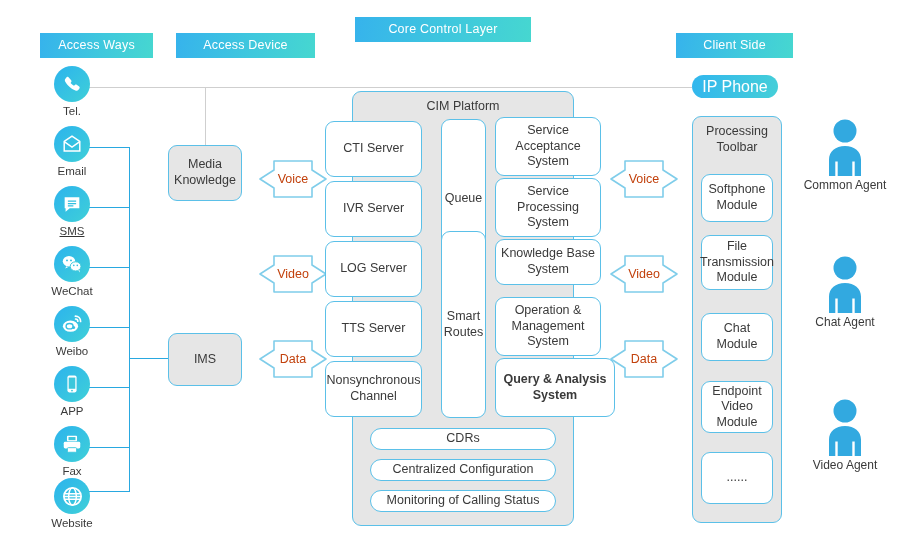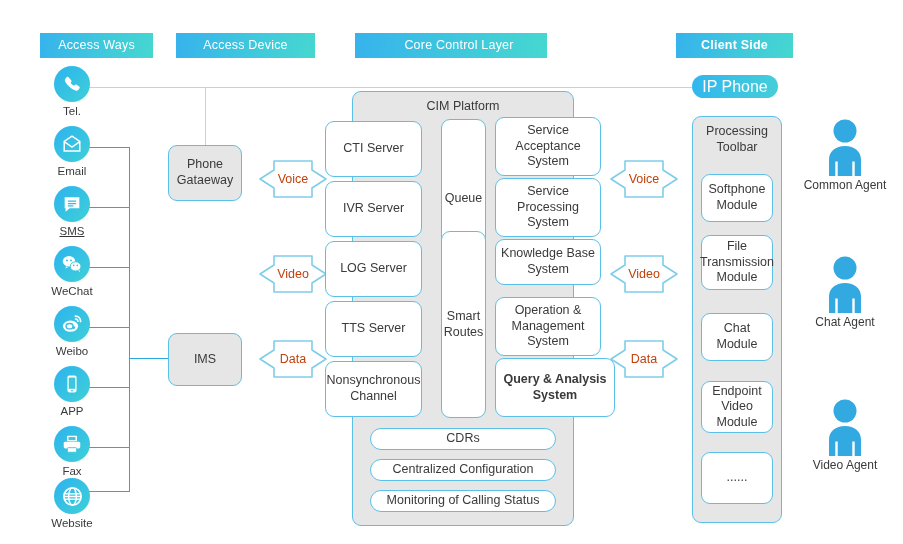--- a/index.html
+++ b/index.html
@@ -120,22 +120,22 @@
   <div class="ln" style="left:78px;top:491px;width:52px;height:1.4px;"></div>
 
   <div class="ln" style="left:129px;top:358px;width:40px;height:1.4px;"></div>
 
   <div class="ln" style="left:373px;top:112px;width:1.4px;height:300px;"></div>
 
   <div class="ln" style="left:547px;top:108px;width:1.4px;height:312px;"></div>
 
   <div class="col-header" style="left:40px;top:33px;width:113px;">Access Ways</div>
   <div class="col-header" style="left:176px;top:33px;width:139px;">Access Device</div>
-  <div class="col-header" style="left:355px;top:33px;width:176px;padding-left:16px;">Core Control Layer</div>
-  <div class="col-header" style="left:676px;top:33px;width:117px;font-weight:bold;">Client Side</div>
+  <div class="col-header" style="left:355px;top:17px;width:176px;">Core Control Layer</div>
+  <div class="col-header" style="left:676px;top:33px;width:117px;">Client Side</div>
 
   <div class="pill" style="left:692px;top:75px;width:86px;">IP Phone</div>
 
   <div class="aw" style="left:44px;top:66px;">
     <div class="circ">
       <svg width="21" height="21" viewBox="0 0 24 24">
           <path fill="#fff" d="M7.2 3.5c-.7-.5-1.7-.3-2.2.4L3.7 5.7c-.6.8-.6 1.9-.1 2.8 1.3 2.4 3.1 4.6 5.2 6.4 2.1 1.9 4.6 3.3 7.2 4.2 1 .3 2 0 2.6-.8l1.3-1.7c.5-.7.4-1.7-.3-2.2l-2.8-2c-.6-.5-1.5-.4-2.1.1l-1 .9c-1.5-.8-2.8-1.9-3.9-3.2l.8-1.1c.4-.6.4-1.4-.1-2z"></path>
         </svg>
     </div>
     <div class="lbl">Tel.</div>
@@ -219,21 +219,21 @@
     <div class="circ">
       <svg width="23" height="23" viewBox="0 0 24 24">
         <circle cx="12" cy="12" r="9" fill="none" stroke="#fff" stroke-width="1.8"></circle>
         <ellipse cx="12" cy="12" rx="4" ry="9" fill="none" stroke="#fff" stroke-width="1.5"></ellipse>
         <path d="M3.3 9.2h17.4M3.3 14.8h17.4M3 12h18" stroke="#fff" stroke-width="1.5" fill="none"></path>
       </svg>
     </div>
     <div class="lbl">Website</div>
   </div>
 
-  <div class="node grey" style="left:168px;top:145px;width:74px;height:56px;">Phone Gataeway</div>
+  <div class="node grey" style="left:168px;top:145px;width:74px;height:56px;">Media Knowledge</div>
   <div class="node grey" style="left:168px;top:333px;width:74px;height:53px;">IMS</div>
 
   <div class="darrow" style="left:256px;top:148px;width:74px;height:62px;">
     <svg width="74" height="62" viewBox="0 0 74 62" style="display:block;">
       <path d="M18 13 L18 22 L4 31 L18 40 L18 49 L56 49 L56 40 L70 31 L56 22 L56 13 Z" fill="#ffffff" stroke="#7fcdea" stroke-width="1.6" stroke-linejoin="round"></path>
     </svg>
     <span class="cap">Voice</span>
   </div>
   <div class="darrow" style="left:256px;top:243px;width:74px;height:62px;">
     <svg width="74" height="62" viewBox="0 0 74 62" style="display:block;">

